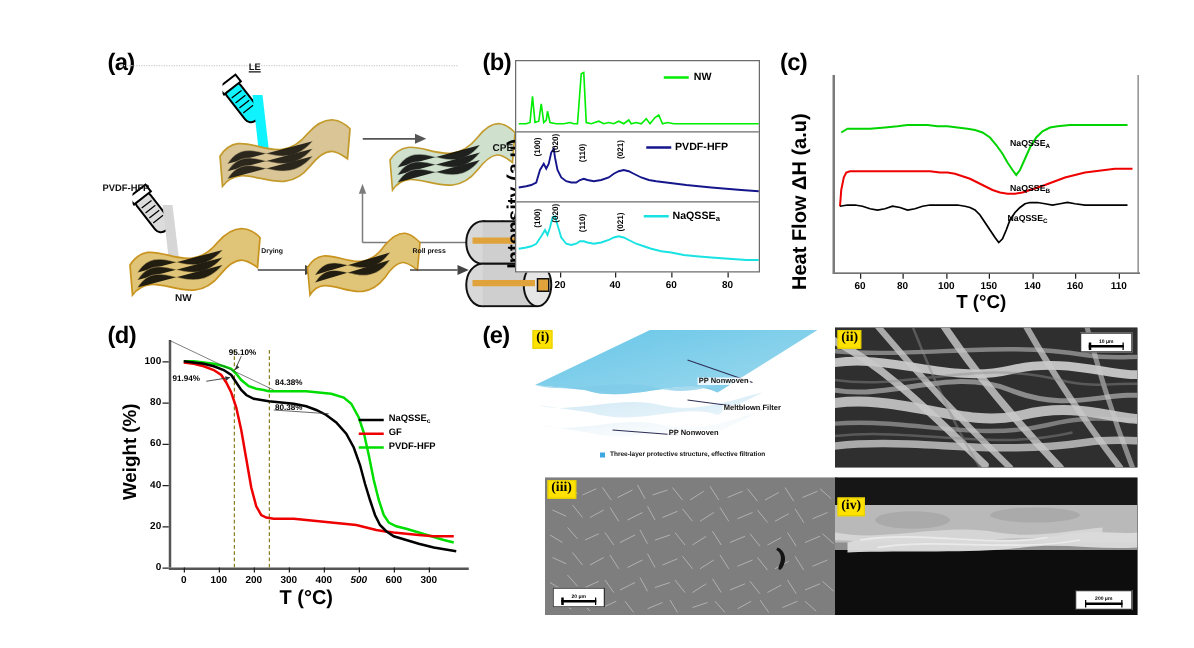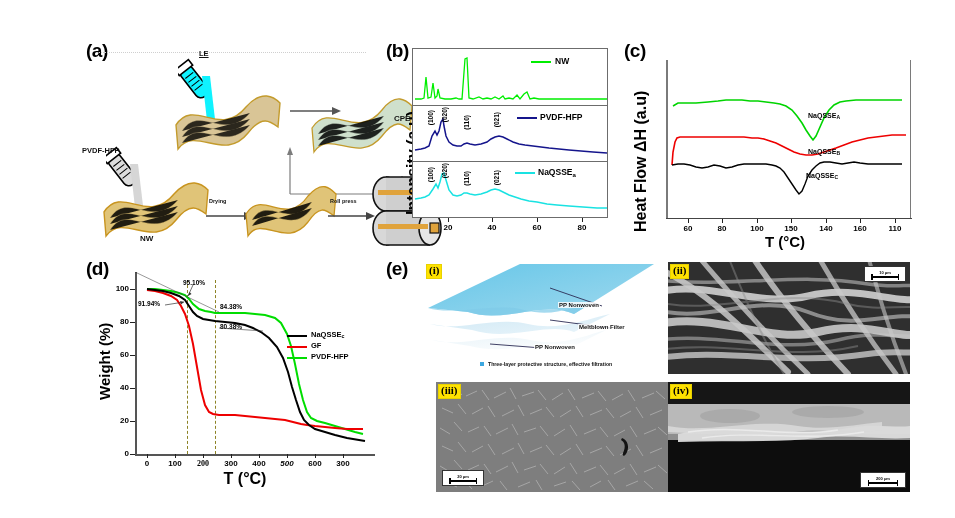--- a/index.html
+++ b/index.html
@@ -316,21 +316,21 @@
   <div class="tick" style="left:147px;top:454px;width:1px;height:4px;"></div>
   <div class="tick" style="left:175px;top:454px;width:1px;height:4px;"></div>
   <div class="tick" style="left:203px;top:454px;width:1px;height:4px;"></div>
   <div class="tick" style="left:231px;top:454px;width:1px;height:4px;"></div>
   <div class="tick" style="left:259px;top:454px;width:1px;height:4px;"></div>
   <div class="tick" style="left:287px;top:454px;width:1px;height:4px;"></div>
   <div class="tick" style="left:315px;top:454px;width:1px;height:4px;"></div>
   <div class="tick" style="left:343px;top:454px;width:1px;height:4px;"></div>
   <div class="ticklab" style="left:138px;top:459px;width:18px;">0</div>
   <div class="ticklab" style="left:166px;top:459px;width:18px;">100</div>
-  <div class="ticklab" style="left:194px;top:459px;width:18px;font-family:Liberation Serif, serif;">200</div>
+  <div class="ticklab" style="left:194px;top:459px;width:18px;">200</div>
   <div class="ticklab" style="left:222px;top:459px;width:18px;">300</div>
   <div class="ticklab" style="left:250px;top:459px;width:18px;">400</div>
   <div class="ticklab" style="left:278px;top:459px;width:18px;font-style:italic;">500</div>
   <div class="ticklab" style="left:306px;top:459px;width:18px;">600</div>
   <div class="ticklab" style="left:334px;top:459px;width:18px;">300</div>
   <div class="xlab" style="left:190px;top:470px;width:110px;font-size:16px;">T (°C)</div>
 
   <div class="panel-tag" style="left:386px;top:258px;">(e)</div>
 
   <div class="imgbox" style="left:424px;top:262px;width:234px;height:112px;background:#ffffff;">
@@ -433,20 +433,20 @@
       </g>
       <g stroke="#efefef" stroke-width="1.4" fill="none" opacity="0.8">
         <path d="M20 50 C 70 42, 120 56, 170 48"></path>
         <path d="M34 56 C 86 48, 140 60, 196 50"></path>
       </g>
       <g fill="#9c9c9c" opacity="0.5">
         <ellipse cx="62" cy="34" rx="30" ry="7"></ellipse>
         <ellipse cx="160" cy="30" rx="36" ry="6"></ellipse>
       </g>
     </svg>
-    <div class="romantag" style="left:2px;top:2px;">(iv)</div>
+    <div class="romantag" style="left:2px;top:16px;">(iv)</div>
     <div class="sembar" style="right:4px;bottom:4px;width:44px;height:14px;">
       <span class="t">200 μm</span>
       <span class="b"></span>
     </div>
   </div>
 
 </div>
 
 </body></html>

